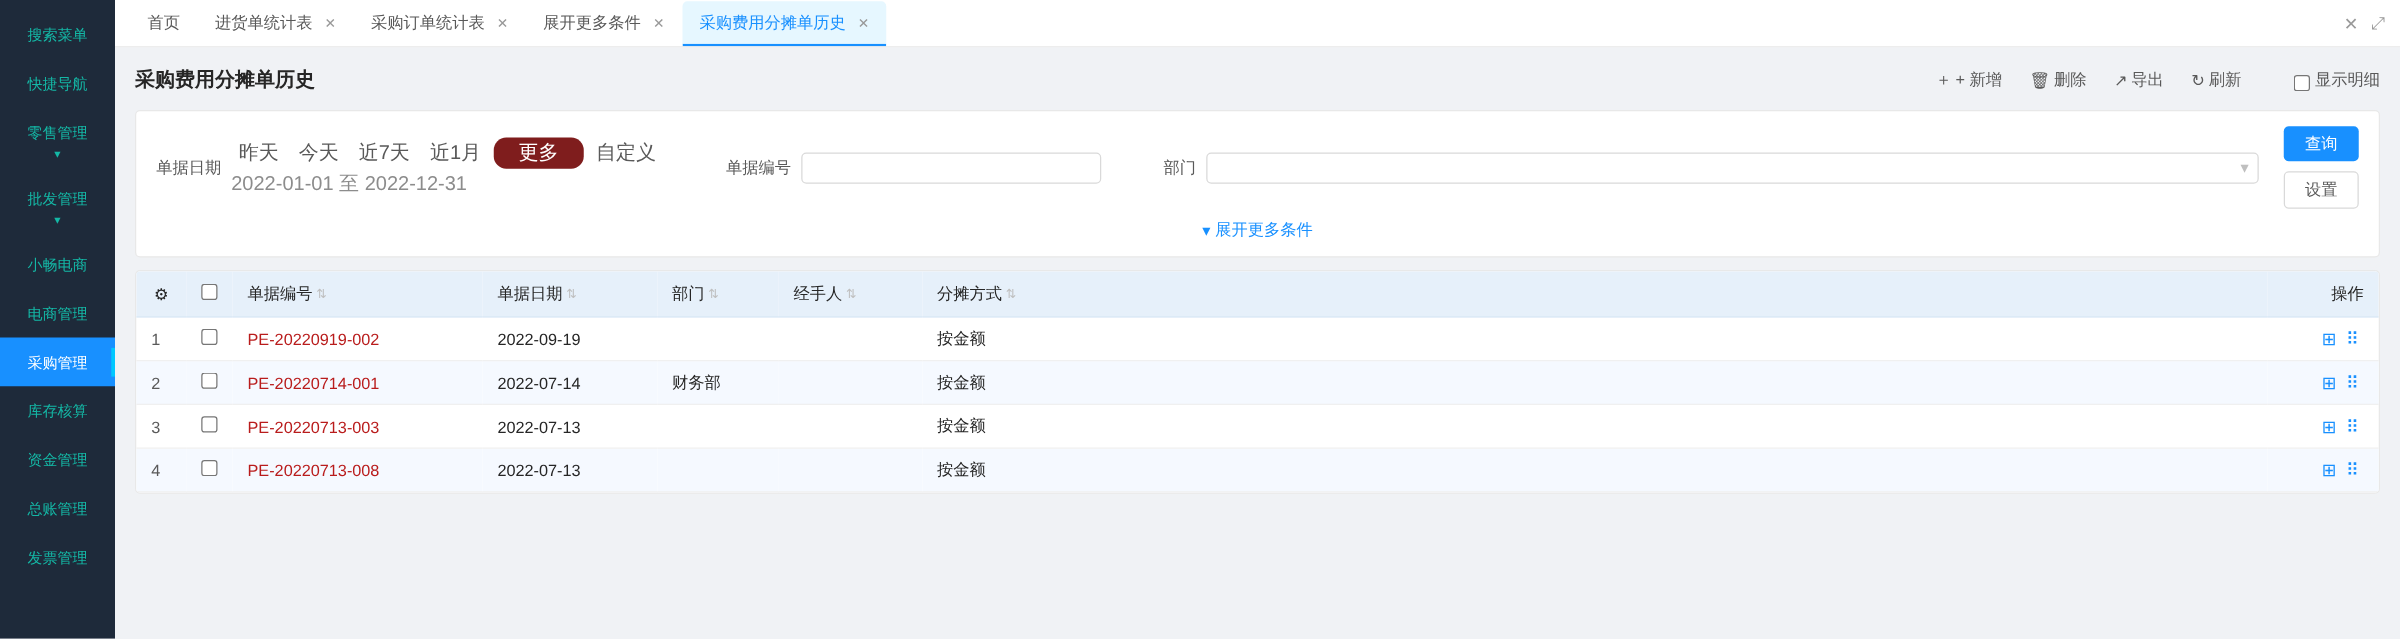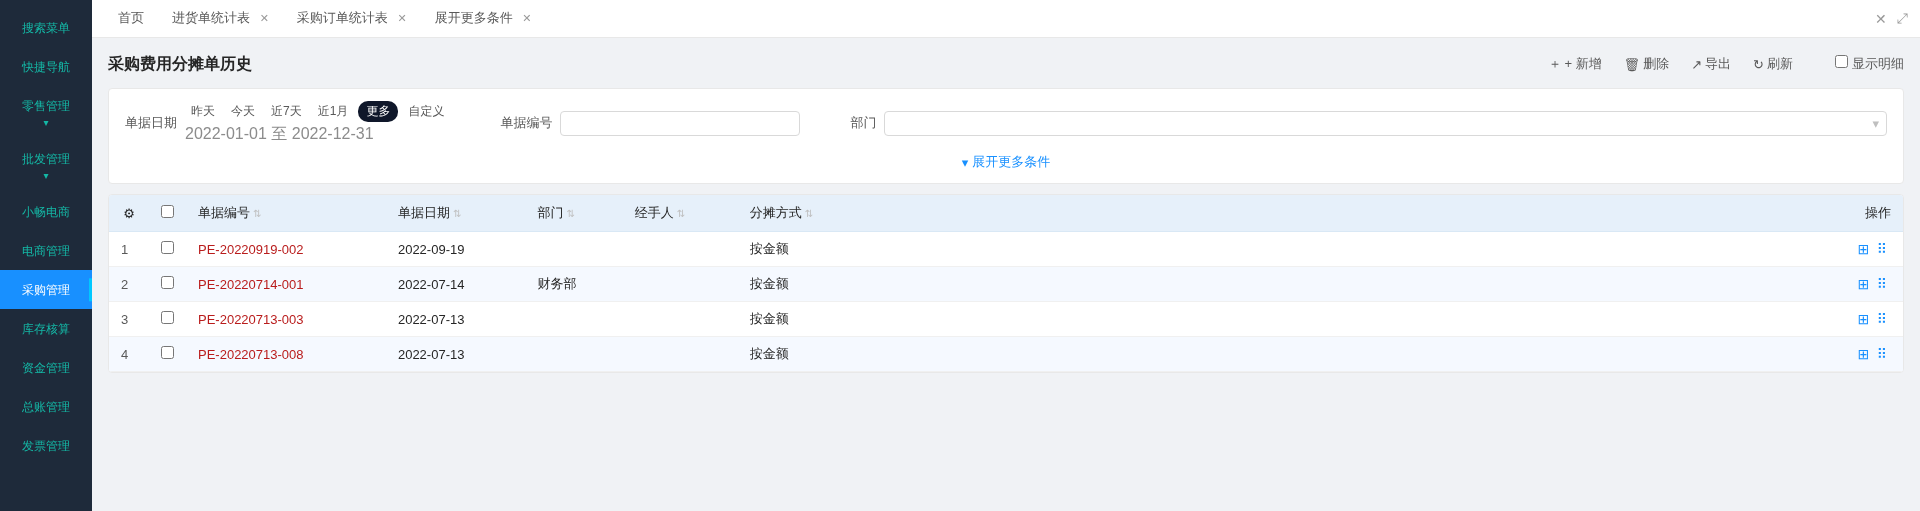--- a/index.html
+++ b/index.html
@@ -122,21 +122,21 @@
       align-items: center;
       gap: 3px;
       font-size: 13px;
       color: #595959;
       cursor: pointer;
       padding: 3px 6px;
       border-radius: 3px;
     }
     .show-cols-btn {
       display: flex;
-      align-items: flex-start;
+      align-items: flex-end;
       gap: 4px;
       font-size: 13px;
       color: #595959;
       cursor: pointer;
       padding-left: 26px;
     }
 
     
     .filter-area {
       background: #fff;
@@ -160,21 +160,21 @@
       color: #595959;
       white-space: nowrap;
     }
     .filter-date-btns {
       display: flex;
       gap: 4px;
       align-items: center;
     }
     .date-btn {
       padding: 2px 6px;
-      font-size: 12px;
+      font-size: 16px;
       cursor: pointer;
       color: #595959;
       border-radius: 3px;
     }
     .date-btn.active {
       background: #1890ff;
       color: #fff;
       border-radius: 10px;
       padding: 2px 8px;
     }
@@ -374,20 +374,24 @@
       <span class="tab-close">✕</span>
     </div>
     <div class="tab-item">
       <span>采购订单统计表</span>
       <span class="tab-close">✕</span>
     </div>
     <div class="tab-item">
       <span>展开更多条件</span>
       <span class="tab-close">✕</span>
     </div>
+    <div class="tab-item active" style="background:#e6f7ff; color:#1890ff; border-radius:4px 4px 0 0;">
+      <span>采购费用分摊单历史</span>
+      <span class="tab-close">✕</span>
+    </div>
     <div class="tab-bar-actions">
       <span title="关闭">✕</span>
       <span title="最大化">⤢</span>
     </div>
   </div>
 
   <div class="page-content">
 
     <div class="page-header">
       <div class="page-title">采购费用分摊单历史</div>
@@ -419,21 +423,21 @@
       <div class="filter-row">
 
         <div class="filter-item">
           <span class="filter-label">单据日期</span>
           <div class="filter-date-group">
             <div class="filter-date-btns">
               <span class="date-btn">昨天</span>
               <span class="date-btn">今天</span>
               <span class="date-btn">近7天</span>
               <span class="date-btn">近1月</span>
-              <span class="date-btn active" style="background:#0f172a; color:#fff; border-radius:10px; padding:2px 8px;">更多</span>
+              <span class="date-btn active" style="background:#7f1d1d; color:#fff; border-radius:10px; padding:2px 20px;">更多</span>
               <span class="date-btn">自定义</span>
             </div>
             <div class="date-range-text">2022-01-01 至 2022-12-31</div>
           </div>
         </div>
 
         <div class="filter-item" style="margin-left:30px;">
           <span class="filter-label">单据编号</span>
           <input class="filter-input" type="text" style="">
         </div>
@@ -441,20 +445,24 @@
         <div class="filter-item" style="margin-left:30px; flex:1;">
           <span class="filter-label">部门</span>
           <div class="select-wrapper" style="flex:1;">
             <select class="filter-select" style="width:100%;">
               <option value=""></option>
               <option value="caiwu">财务部</option>
             </select>
           </div>
         </div>
 
+        <div class="btn-group">
+          <button class="query-btn">查询</button>
+          <button class="settings-btn">设置</button>
+        </div>
       </div>
 
       <div class="expand-more">
         <span>▾</span>
         <span>展开更多条件</span>
       </div>
     </div>
 
     <div class="table-wrapper">
       <table>

